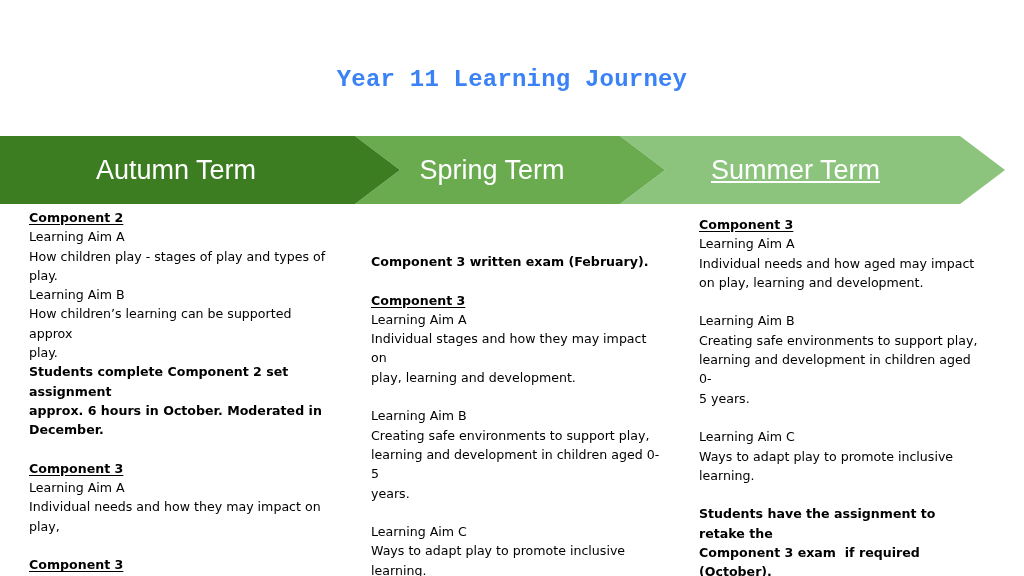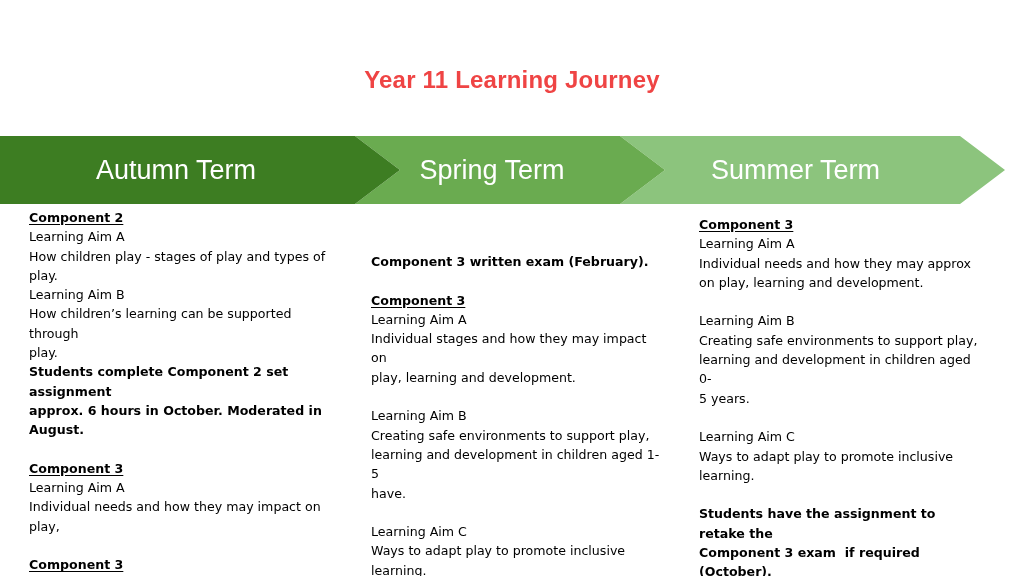--- a/index.html
+++ b/index.html
@@ -16,25 +16,25 @@
     color: #000000;
   }
 
   
   .slide-title {
     position: absolute;
     top: 66px;
     left: 0;
     width: 1024px;
     text-align: center;
-    font-family: Liberation Sans, sans-serif;
+    font-family: Liberation Mono, monospace;
     font-size: 24px;
     font-weight: bold;
     letter-spacing: 0.2px;
-    color: #ef4444;
+    color: #3b82f6;
   }
 
   
   .banner {
     position: absolute;
     top: 136px;
     left: 0;
     width: 1024px;
     height: 68px;
   }
@@ -76,21 +76,21 @@
   .chev-spring .chev-label { margin-right: 36px; }
 
   
   .chev-summer {
     left: 620px;
     width: 385px;
     background: #8cc47d;
     clip-path: polygon(0 0, 340px 0, 385px 50%, 340px 100%, 0 100%, 45px 50%);
     z-index: 1;
   }
-  .chev-summer .chev-label { margin-right: 34px; }
+  .chev-summer .chev-label { margin-right: 34px; text-decoration: underline; }
 
   
   .columns {
     position: absolute;
     top: 208px;
     left: 0;
     width: 1024px;
     height: 368px;
     padding-left: 12px;
   }
@@ -136,53 +136,53 @@
 
 </div>
 
 <div class="columns">
   <div class="col col-autumn">
       <div class="line head">Component 2</div>
       <div class="line">Learning Aim A</div>
       <div class="line">How children play - stages of play and types of</div>
       <div class="line">play.</div>
       <div class="line">Learning Aim B</div>
-      <div class="line">How children’s learning can be supported through</div>
+      <div class="line">How children’s learning can be supported approx</div>
       <div class="line">play.</div>
       <div class="line strong">Students complete Component 2 set assignment</div>
       <div class="line strong">approx. 6 hours in October. Moderated in</div>
-      <div class="line strong">August.</div>
+      <div class="line strong">December.</div>
       <div class="line gap">&nbsp;</div>
       <div class="line head">Component 3</div>
       <div class="line">Learning Aim A</div>
       <div class="line">Individual needs and how they may impact on play,</div>
       <div class="line gap">&nbsp;</div>
       <div class="line head">Component 3</div>
     </div>
   <div class="col col-spring">
       <div class="line strong">Component 3 written exam (February).</div>
       <div class="line gap">&nbsp;</div>
       <div class="line head">Component 3</div>
       <div class="line">Learning Aim A</div>
       <div class="line">Individual stages and how they may impact on</div>
       <div class="line">play, learning and development.</div>
       <div class="line gap">&nbsp;</div>
       <div class="line">Learning Aim B</div>
       <div class="line">Creating safe environments to support play,</div>
-      <div class="line">learning and development in children aged 1-5</div>
-      <div class="line">have.</div>
+      <div class="line">learning and development in children aged 0-5</div>
+      <div class="line">years.</div>
       <div class="line gap">&nbsp;</div>
       <div class="line">Learning Aim C</div>
       <div class="line">Ways to adapt play to promote inclusive</div>
       <div class="line">learning.</div>
     </div>
   <div class="col col-summer">
       <div class="line head">Component 3</div>
       <div class="line">Learning Aim A</div>
-      <div class="line">Individual needs and how they may approx</div>
+      <div class="line">Individual needs and how aged may impact</div>
       <div class="line">on play, learning and development.</div>
       <div class="line gap">&nbsp;</div>
       <div class="line">Learning Aim B</div>
       <div class="line">Creating safe environments to support play,</div>
       <div class="line">learning and development in children aged 0-</div>
       <div class="line">5 years.</div>
       <div class="line gap">&nbsp;</div>
       <div class="line">Learning Aim C</div>
       <div class="line">Ways to adapt play to promote inclusive</div>
       <div class="line">learning.</div>

